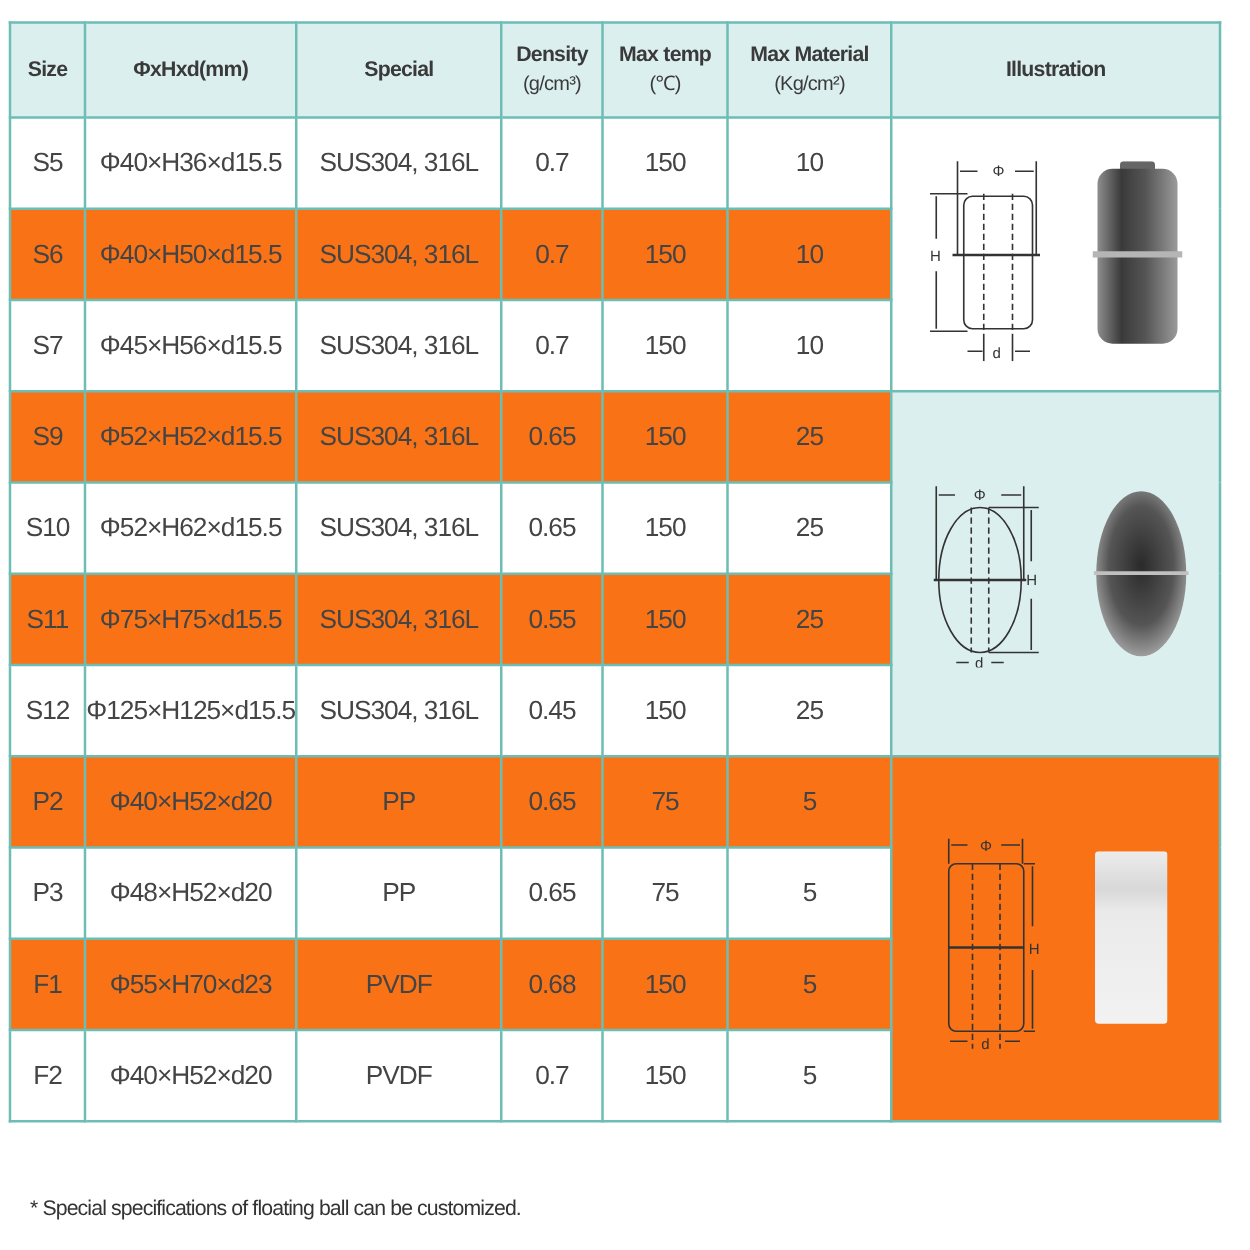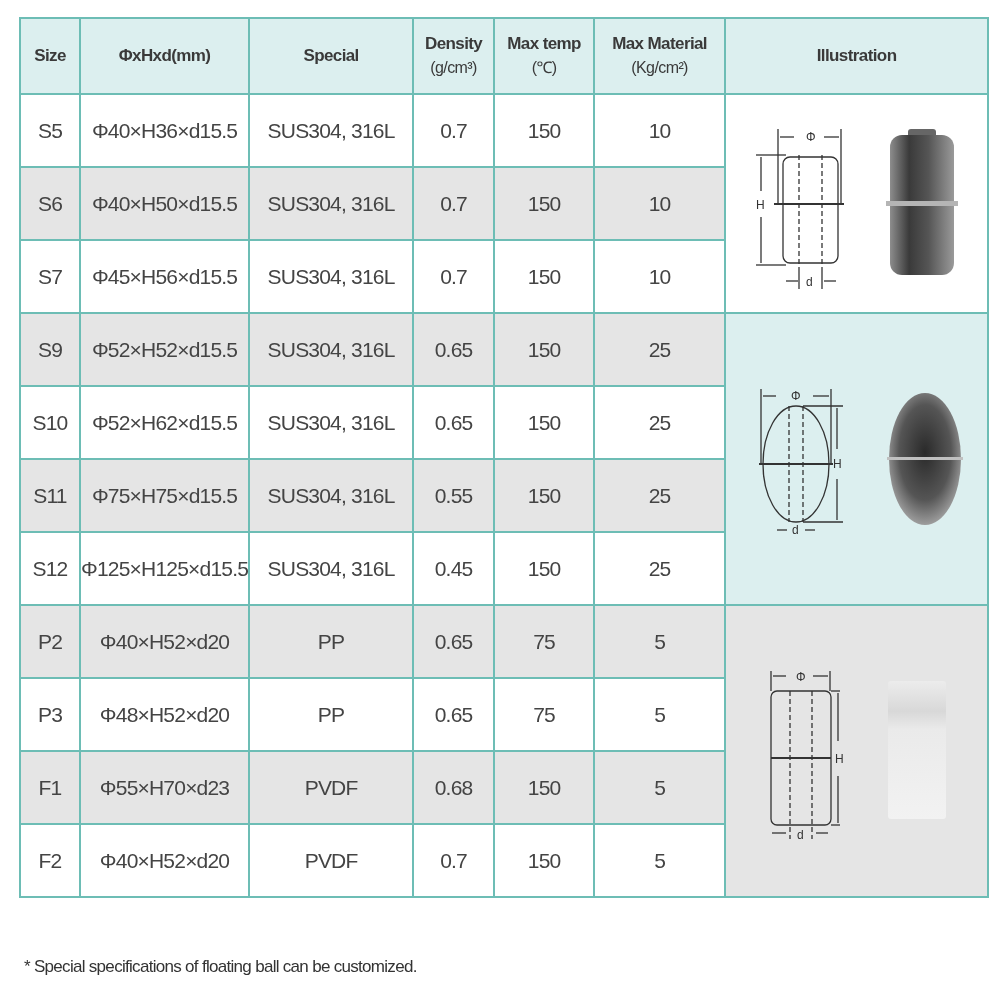--- a/index.html
+++ b/index.html
@@ -1,26 +1,26 @@
 <!DOCTYPE html>
 <html><head>
 <meta charset="utf-8">
 <style>
   html, body { margin:0; padding:0; background:#ffffff; }
   body { width:1000px; height:1000px; position:relative; overflow:hidden;
          font-family:"Liberation Sans", sans-serif; color:#333333; }
-  .spec-table { position:absolute; left:19px; top:17px; border-collapse:collapse;
+  .spec-table { position:absolute; left:7px; top:17px; border-collapse:collapse;
                 table-layout:fixed; }
   .spec-table td, .spec-table th { border:2px solid #6dbdb5; text-align:center;
                 vertical-align:middle; padding:0; }
   .spec-table th { background:#dcefef; font-weight:bold; font-size:17px;
                    letter-spacing:-0.6px; color:#3a3a3a; line-height:24px; height:74px; }
   .spec-table th .sub { font-weight:normal; font-size:16px; }
   .spec-table td { font-size:21px; letter-spacing:-0.8px; height:71px; color:#444; }
-  tr.alt td { background:#e5e5e5; }
+  tr.alt td { background:#f97316; }
   td.illus { background:#ffffff; }
   td.illus.tint { background:#dcefef !important; }
   .illus-wrap { display:flex; align-items:center; justify-content:center; gap:40px; }
   .footnote { position:absolute; left:24px; top:957px; font-size:17px;
               letter-spacing:-0.7px; color:#333; }
 </style>
 </head>
 <body>
 
 <table class="spec-table">

